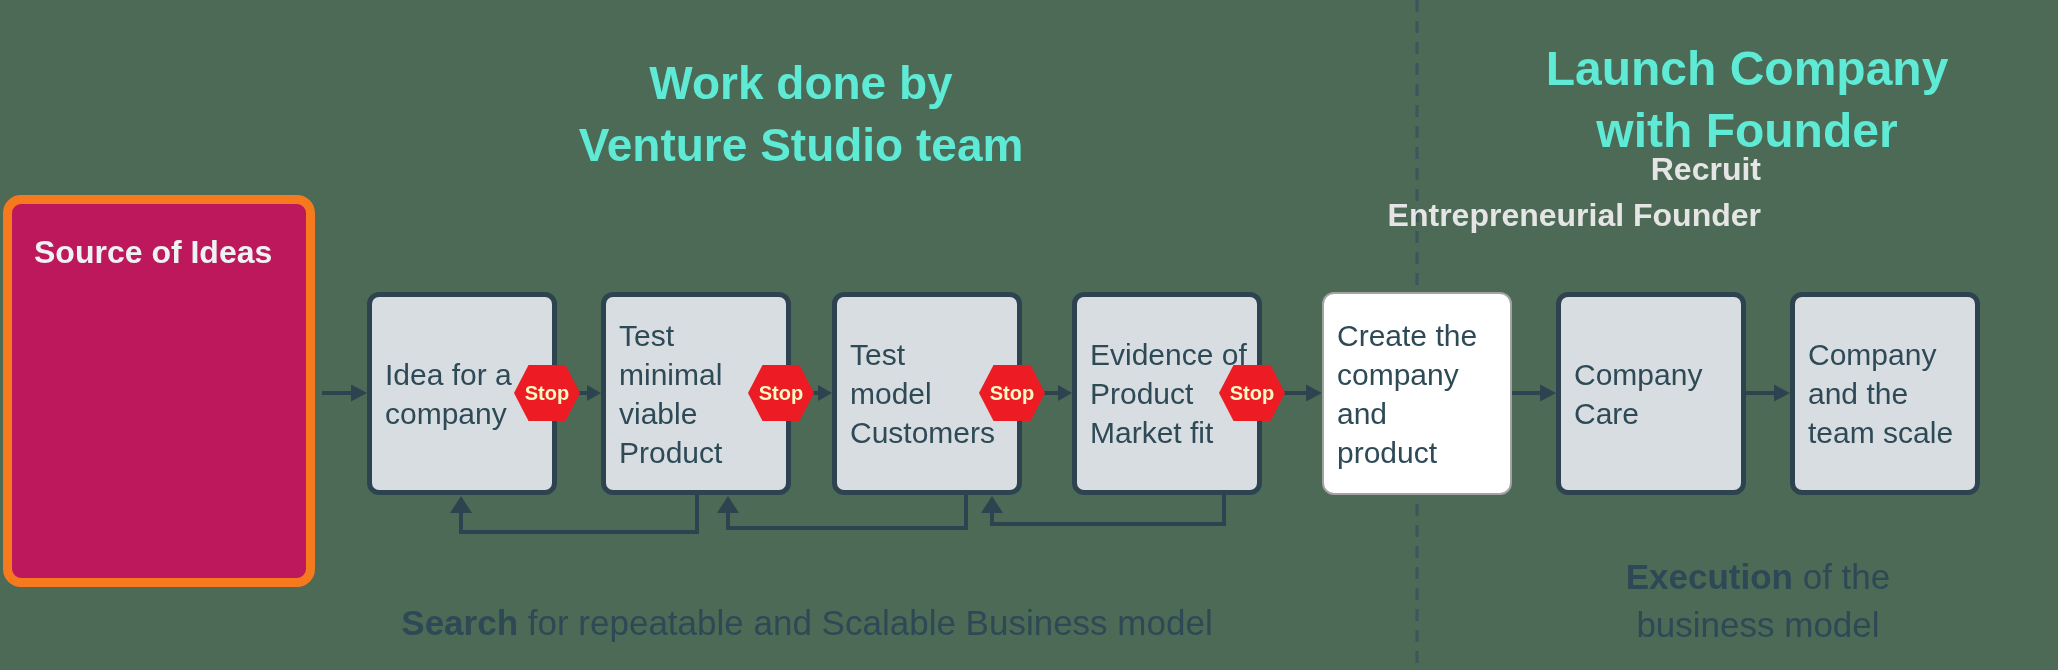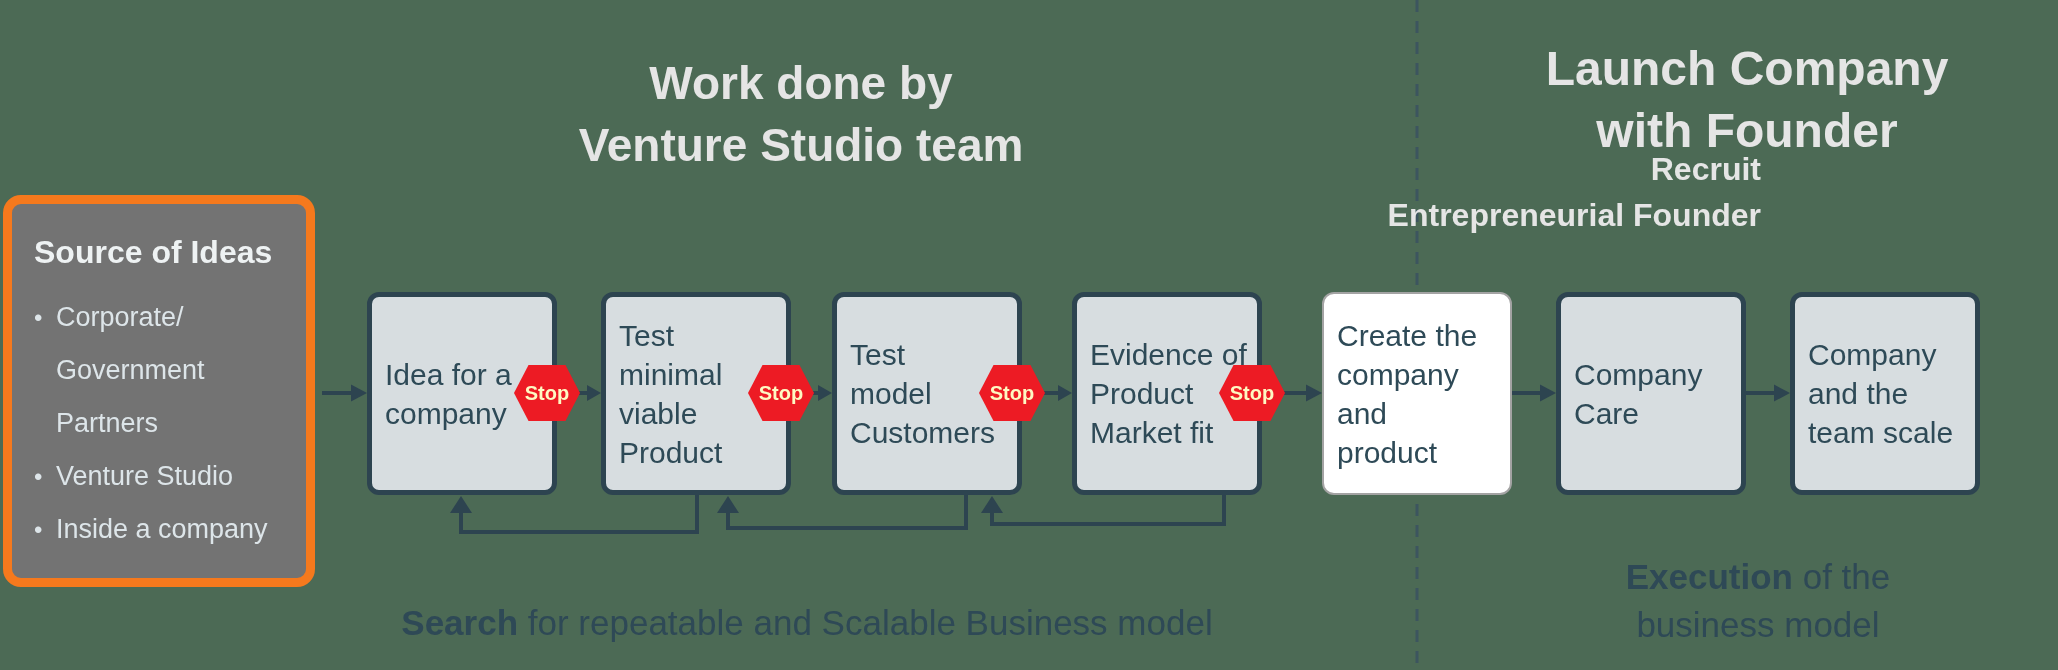--- a/index.html
+++ b/index.html
@@ -6,33 +6,33 @@
   .canvas{
     position:relative;width:2058px;height:670px;overflow:hidden;
     background:#4c6a55;
     font-family:"Liberation Sans", sans-serif;
   }
   .pre{white-space:pre-line;}
   svg.connectors{position:absolute;left:0;top:0;z-index:1;}
   
   .phase-title{
     position:absolute;z-index:4;text-align:center;font-weight:bold;
-    color:#e5e5e5;line-height:62px;
+    color:#5eead4;line-height:62px;
   }
   .title-left{left:451px;top:52px;width:700px;font-size:46px;}
   .title-right{left:1397px;top:38px;width:700px;font-size:48px;}
   .recruit-label{
     position:absolute;z-index:4;left:1121px;top:146px;width:640px;
     text-align:right;font-weight:bold;font-size:32px;line-height:46px;
     color:#e5e5e5;
   }
   
   .source-panel{
     position:absolute;z-index:2;left:3px;top:195px;width:312px;height:392px;
-    box-sizing:border-box;background:#737373;border:9px solid #f5791d;
+    box-sizing:border-box;background:#be185d;border:9px solid #f5791d;
     border-radius:18px;padding:30px 18px 0 22px;
   }
   .source-panel h2{
     margin:0 0 20px 0;font-size:32px;font-weight:bold;color:#eef2f3;
   }
   .source-panel ul{list-style:none;margin:0;padding:0;}
   .source-panel li{
     display:flex;align-items:flex-start;color:#dde5e9;font-size:27px;
     line-height:53px;
   }
@@ -119,36 +119,20 @@
 
   <div class="phase-title title-left pre">Work done by
 Venture Studio team</div>
   <div class="phase-title title-right pre">Launch Company
 with Founder</div>
   <div class="recruit-label pre">Recruit
 Entrepreneurial Founder</div>
 
   <aside class="source-panel">
     <h2>Source of Ideas</h2>
-    <ul>
-      <li>
-        <span class="dot"></span>
-        <span class="pre">Corporate/
-Government
-Partners</span>
-      </li>
-      <li>
-        <span class="dot"></span>
-        <span class="pre">Venture Studio</span>
-      </li>
-      <li>
-        <span class="dot"></span>
-        <span class="pre">Inside a company</span>
-      </li>
-    </ul>
   </aside>
 
   <div class="flow-box" style="left:367px">
     <span class="pre">Idea for a
 company</span>
   </div>
   <div class="flow-box" style="left:601px">
     <span class="pre">Test
 minimal
 viable

